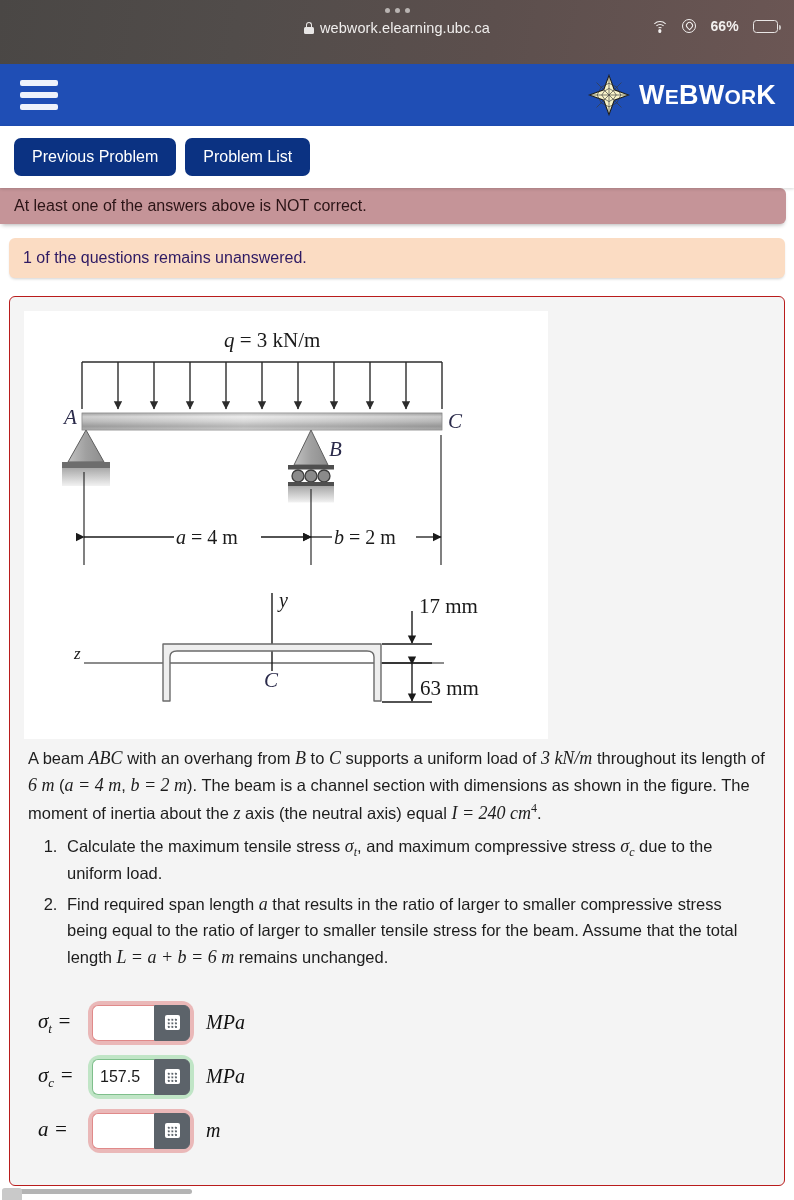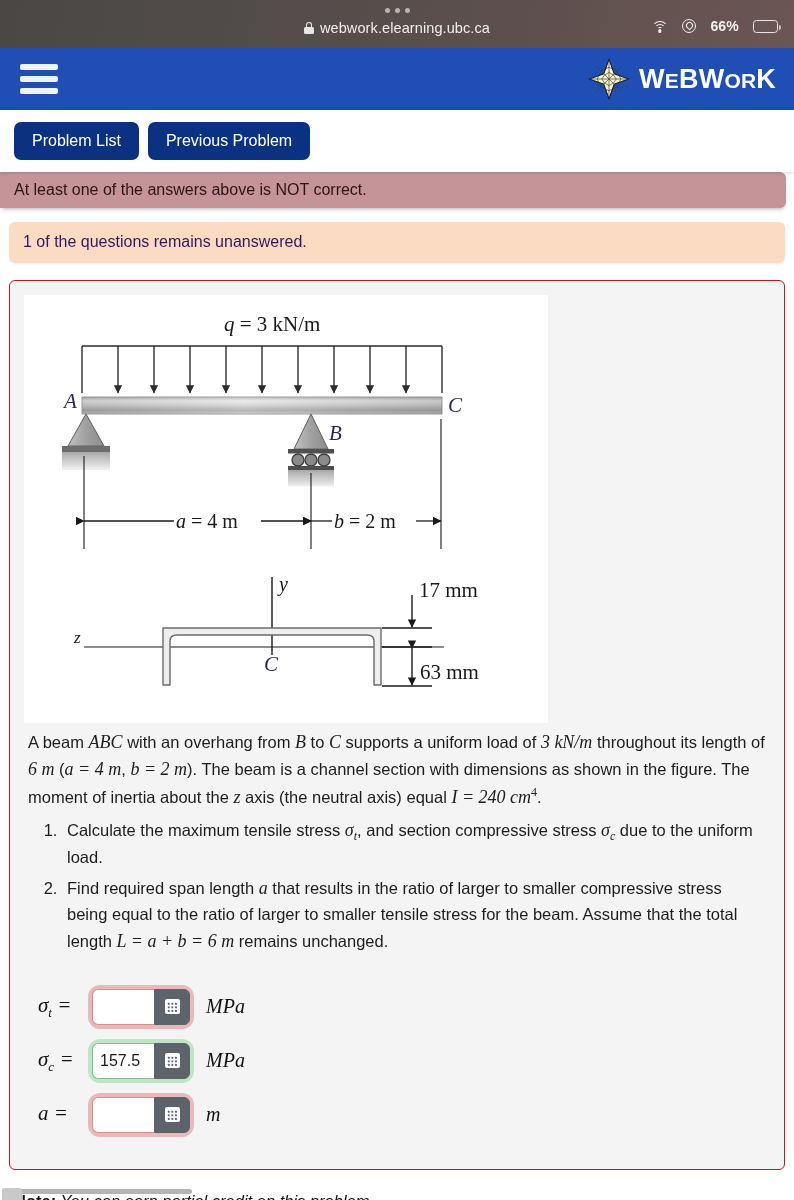--- a/index.html
+++ b/index.html
@@ -7,21 +7,21 @@
     width: 794px; height: 1200px;
     background: #ffffff;
     font-family: "Liberation Sans", sans-serif;
     overflow: hidden;
   }
   .screen { position: relative; width: 794px; height: 1200px; overflow: hidden; background:#fff; }
 
   
   .statusbar {
     position: relative;
-    height: 48px;
+    height: 64px;
     background: linear-gradient(100deg, #4a4745 0%, #514c4a 30%, #5c4f4d 62%, #6b5654 100%);
     color: #fff;
   }
   .dots {
     position: absolute; left: 0; right: 0; top: 8px;
     display: flex; justify-content: center; gap: 5px;
   }
   .dots span { width: 5px; height: 5px; border-radius: 50%; background: #b9b4b2; display:block; }
   .urlrow {
     position: absolute; left: 0; right: 0; top: 20px;
@@ -195,22 +195,22 @@
           <line x1="32" y1="32" x2="13" y2="13"></line>
           <path d="M32 14 L44 20 L50 32 L44 44 L32 50 L20 44 L14 32 L20 20 Z"></path>
           <path d="M32 22 L39 26 L43 32 L39 38 L32 42 L25 38 L21 32 L25 26 Z"></path>
         </g>
       </svg>
       <span class="brand-text"><span>W</span><span class="sm">E</span><span>B</span><span>W</span><span class="sm">OR</span><span>K</span></span>
     </div>
   </div>
 
   <div class="btnbar">
+    <button class="navbtn">Previous Problem</button>
     <button class="navbtn">Problem List</button>
-    <button class="navbtn">Previous Problem</button>
   </div>
 
   <div class="alert-wrong">At least one of the answers above is NOT correct.</div>
   <div class="alert-unanswered">1 of the questions remains unanswered.</div>
 
   <div class="panel">
 
     <div class="figbox">
       
       <svg width="524" height="250" viewBox="0 0 524 250">
@@ -329,21 +329,21 @@
 
         <line x1="388" y1="93" x2="388" y2="130" stroke="#1a1a1a" stroke-width="1.4" marker-start="url(#ar2)" marker-end="url(#ar2)"></line>
         <text x="396" y="124" font-family="Liberation Serif, serif" font-size="21" fill="#1a1a1a">63 mm</text>
       </svg>
     </div>
 
     <div class="probtext">
       <span>A beam </span><span class="mi">ABC</span><span> with an overhang from </span><span class="mi">B</span><span> to </span><span class="mi">C</span><span> supports a uniform load of </span><span class="mn" style="font-style:italic">3 kN/m</span><span> throughout its length of </span><span class="mn" style="font-style:italic">6 m</span><span> (</span><span class="mn" style="font-style:italic">a = 4 m</span><span>, </span><span class="mn" style="font-style:italic">b = 2 m</span><span>). The beam is a channel section with dimensions as shown in the figure. The moment of inertia about the </span><span class="mi">z</span><span> axis (the neutral axis) equal </span><span class="mn" style="font-style:italic">I = 240 cm</span><sup class="mn" style="font-size:12px">4</sup><span>.</span>
 
       <ol class="steps">
-        <li><span>Calculate the maximum tensile stress </span><span class="mi">σ</span><sub class="mi" style="font-size:12px">t</sub><span>, and section compressive stress </span><span class="mi">σ</span><sub class="mi" style="font-size:12px">c</sub><span> due to the uniform load.</span></li>
+        <li><span>Calculate the maximum tensile stress </span><span class="mi">σ</span><sub class="mi" style="font-size:12px">t</sub><span>, and maximum compressive stress </span><span class="mi">σ</span><sub class="mi" style="font-size:12px">c</sub><span> due to the uniform load.</span></li>
         <li><span>Find required span length </span><span class="mi">a</span><span> that results in the ratio of larger to smaller compressive stress being equal to the ratio of larger to smaller tensile stress for the beam. Assume that the total length </span><span class="mn" style="font-style:italic">L = a + b = 6 m</span><span> remains unchanged.</span></li>
       </ol>
     </div>
 
     <div class="answers">
 
       <div class="ansrow">
         <div class="anslabel"><span>σ</span><sub>t</sub><span> =</span></div>
         <div class="inputwrap bad">
           <input class="ansinput" type="text" value="" style="">

